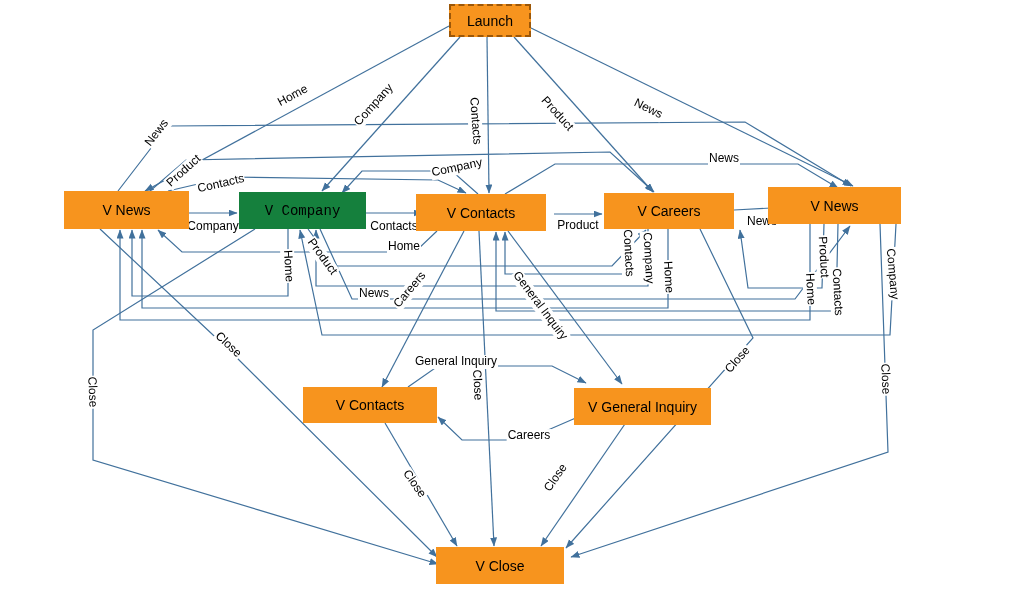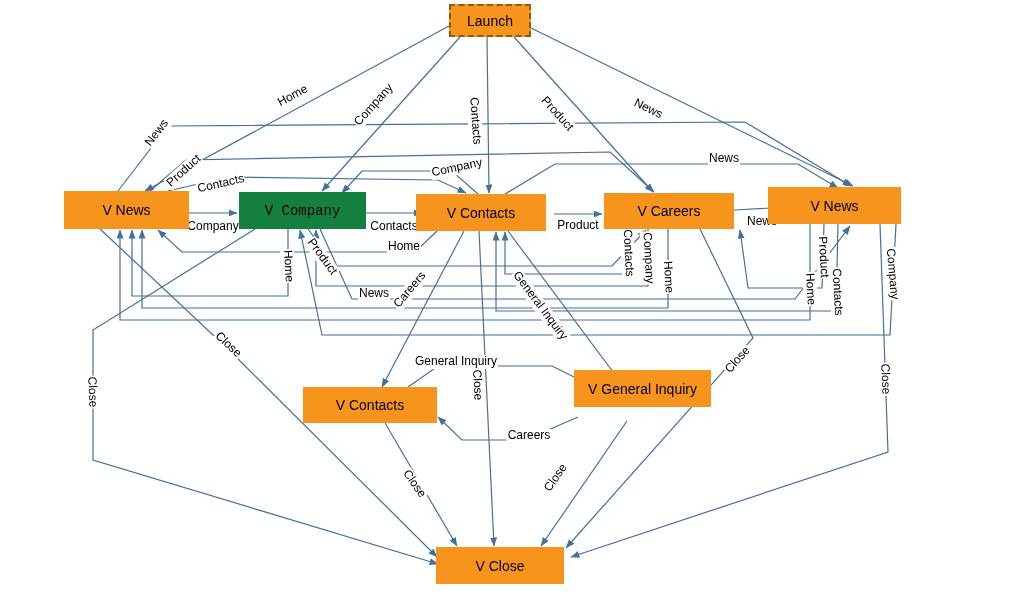--- a/index.html
+++ b/index.html
@@ -103,15 +103,15 @@
     <div class="edge-label" style="left: 885px; top: 379px; transform: translate(-50%, -50%) rotate(88deg); color: rgb(0, 0, 0); background: rgb(255, 255, 255);">Close</div>
     <div class="edge-label" style="left: 414px; top: 484px; transform: translate(-50%, -50%) rotate(55deg); color: rgb(0, 0, 0); background: rgb(255, 255, 255);">Close</div>
     <div class="edge-label" style="left: 556px; top: 478px; transform: translate(-50%, -50%) rotate(-55deg); color: rgb(0, 0, 0); background: rgb(255, 255, 255);">Close</div>
     <div class="node start" style="left: 449px; top: 4px; width: 82px; height: 33px; background: rgb(247, 148, 30); border-color: rgb(156, 87, 8);">Launch</div>
     <div class="node" style="left: 64px; top: 191px; width: 125px; height: 38px; background: rgb(247, 148, 30);">V News</div>
     <div class="node" style="left: 239px; top: 192px; width: 127px; height: 37px; background: #15803d; font-family: Liberation Mono, monospace;">V Company</div>
     <div class="node" style="left: 416px; top: 194px; width: 130px; height: 37px; background: rgb(247, 148, 30);">V Contacts</div>
     <div class="node" style="left: 604px; top: 193px; width: 130px; height: 36px; background: rgb(247, 148, 30);">V Careers</div>
     <div class="node" style="left: 768px; top: 187px; width: 133px; height: 37px; background: rgb(247, 148, 30);">V News</div>
     <div class="node" style="left: 303px; top: 387px; width: 134px; height: 36px; background: rgb(247, 148, 30);">V Contacts</div>
-    <div class="node" style="left: 574px; top: 370px; width: 137px; height: 37px; background: rgb(247, 148, 30);">V General Inquiry</div>
+    <div class="node" style="left: 574px; top: 388px; width: 137px; height: 37px; background: rgb(247, 148, 30);">V General Inquiry</div>
     <div class="node" style="left: 436px; top: 547px; width: 128px; height: 37px; background: rgb(247, 148, 30);">V Close</div>
   </div>
 
 </body></html>

